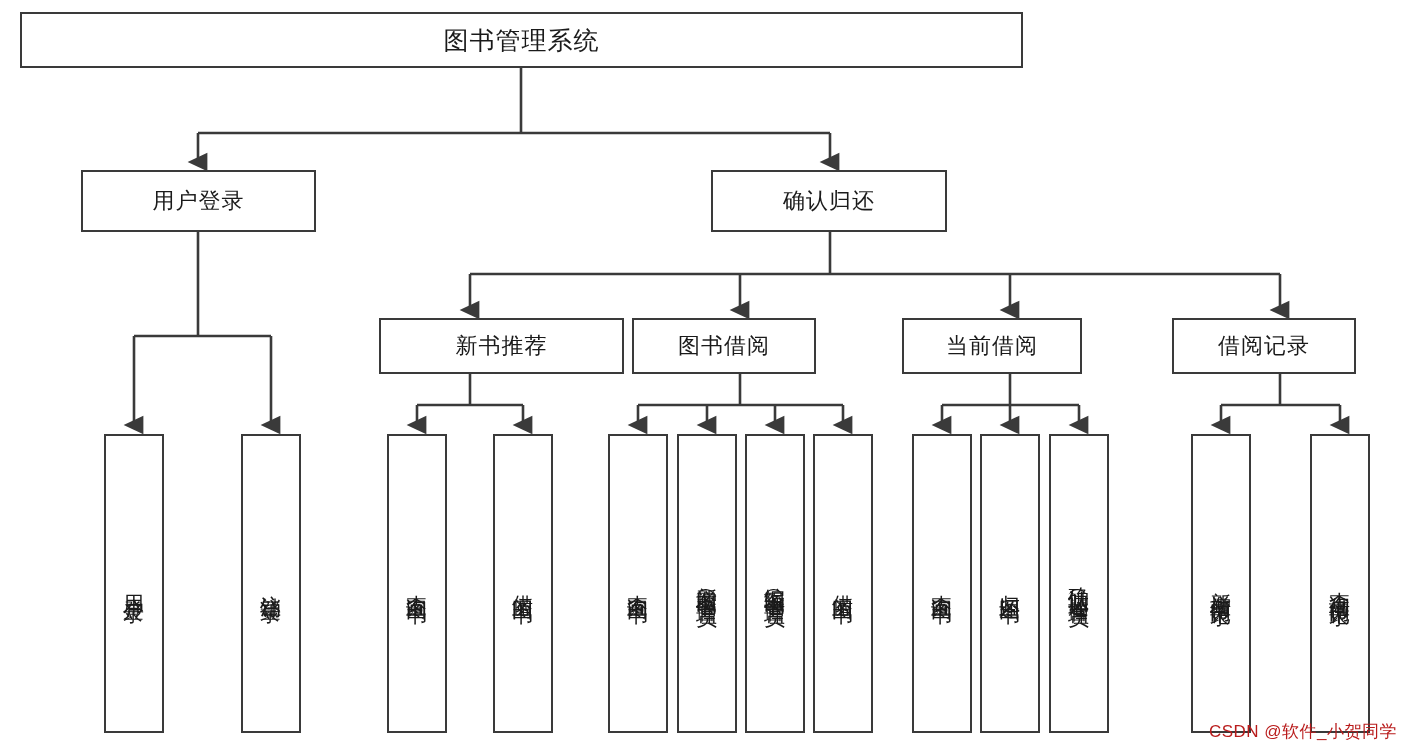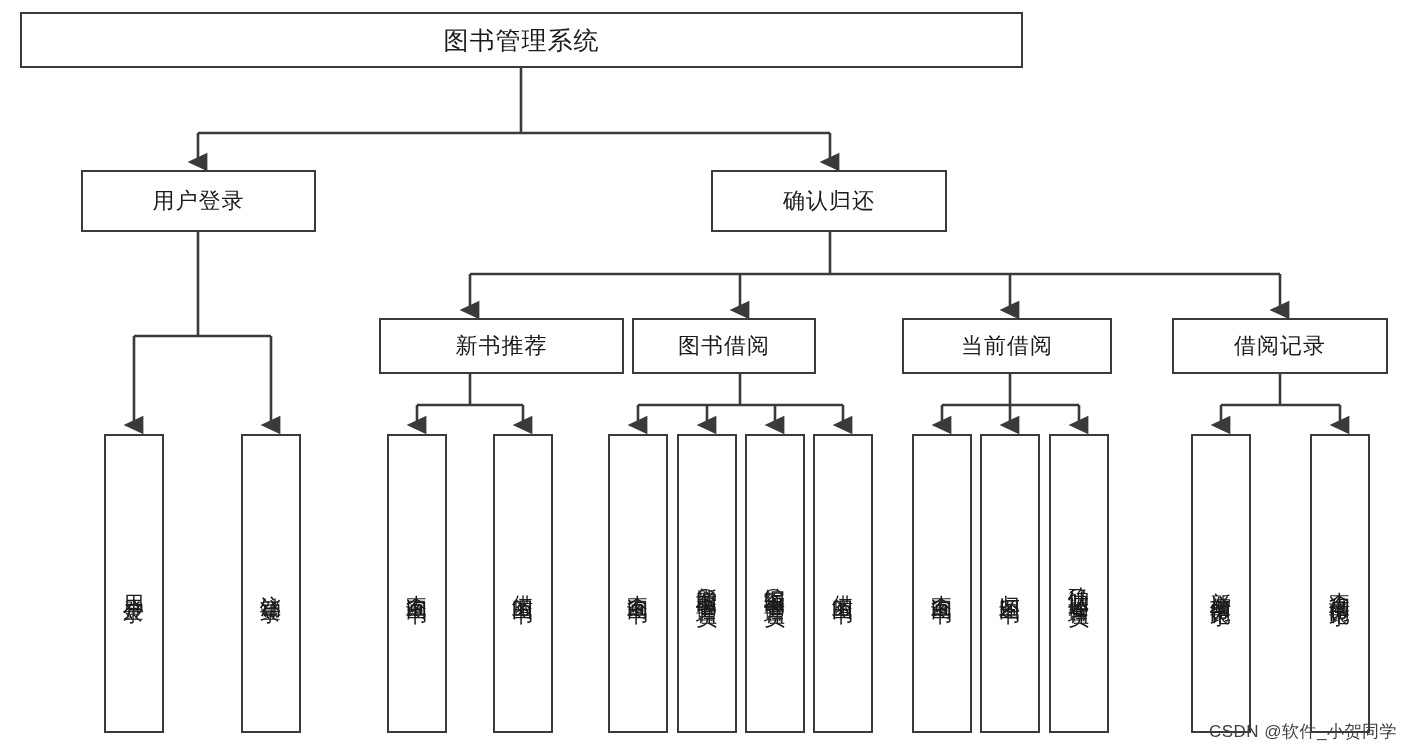--- a/index.html
+++ b/index.html
@@ -52,21 +52,21 @@
   }
   .node.root {
     font-size: 25px;
     align-items: center;
   }
   .watermark {
     position: absolute;
     right: 8px;
     bottom: 4px;
     font-size: 17px;
-    color: #404040;
+    color: #b91c1c;
     z-index: 5;
     white-space: nowrap;
     letter-spacing: 0.5px;
   }
 </style>
 </head>
 <body>
 
 <div id="canvas">
 
@@ -130,24 +130,24 @@
   <div class="node horiz" style="left:711px; top:170px; width:236px; height:62px;">
     <span class="label">确认归还</span>
   </div>
 
   <div class="node horiz" style="left:362px; top:318px; width:245px; height:56px;margin-left:17px;">
     <span class="label">新书推荐</span>
   </div>
   <div class="node horiz" style="left:632px; top:318px; width:184px; height:56px;">
     <span class="label">图书借阅</span>
   </div>
-  <div class="node horiz" style="left:902px; top:318px; width:210px; height:56px;">
+  <div class="node horiz" style="left:902px; top:318px; width:180px; height:56px;">
     <span class="label">当前借阅</span>
   </div>
-  <div class="node horiz" style="left:1172px; top:318px; width:216px; height:56px;">
+  <div class="node horiz" style="left:1172px; top:318px; width:184px; height:56px;">
     <span class="label">借阅记录</span>
   </div>
 
   <div class="node vert" style="left:104px; top:434px; width:60px; height:299px;">
     <span class="label">用户登录</span>
   </div>
   <div class="node vert" style="left:241px; top:434px; width:60px; height:299px;">
     <span class="label">注销登录</span>
   </div>
 

